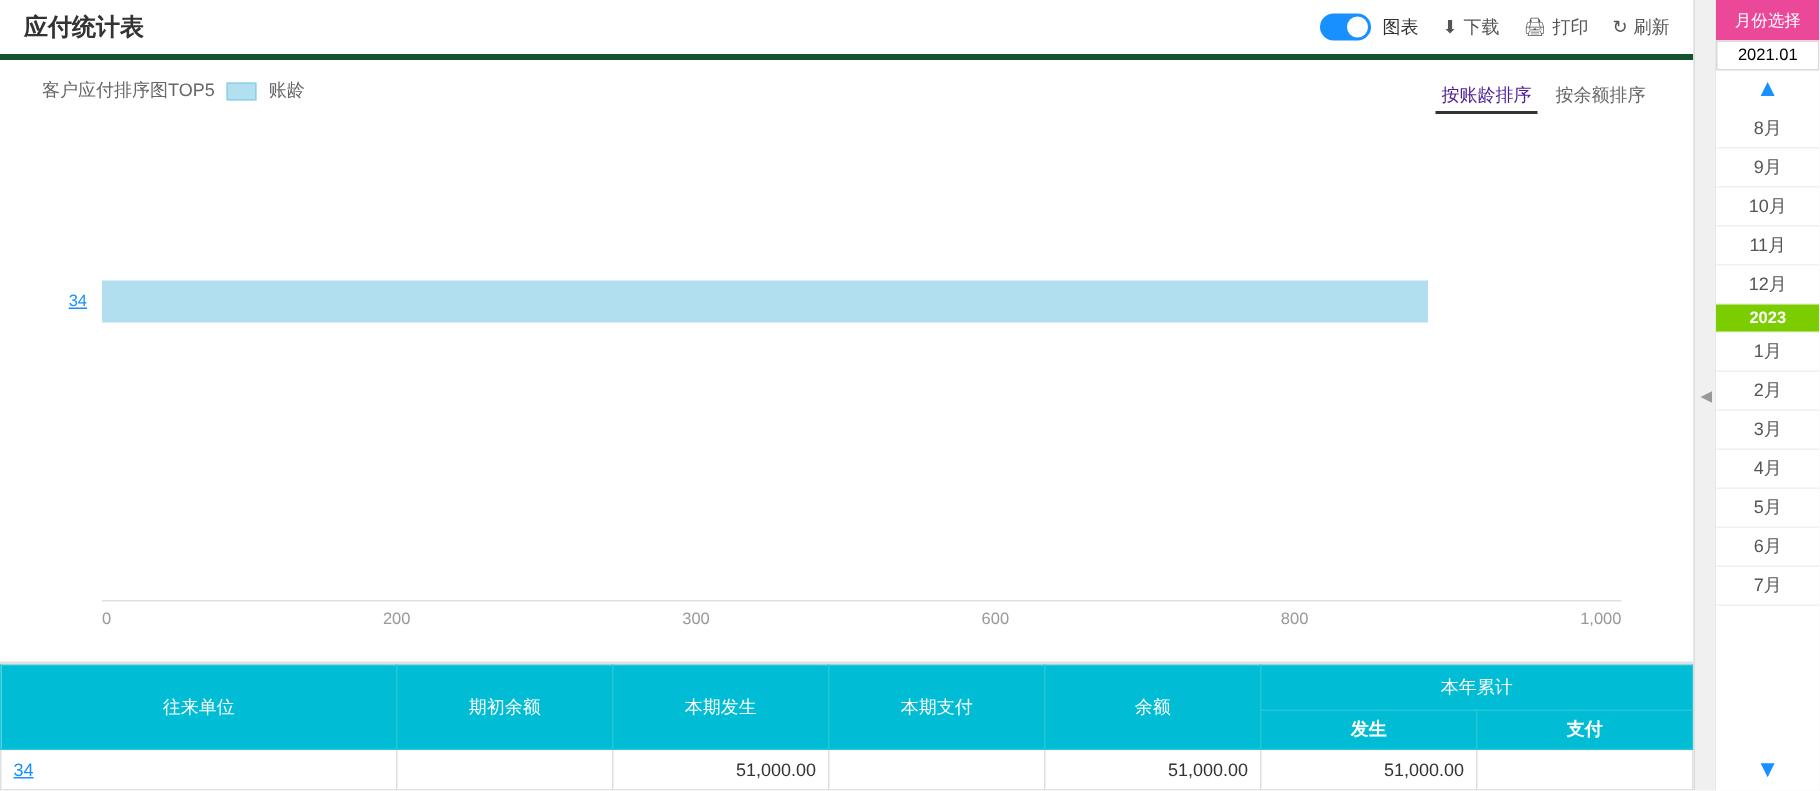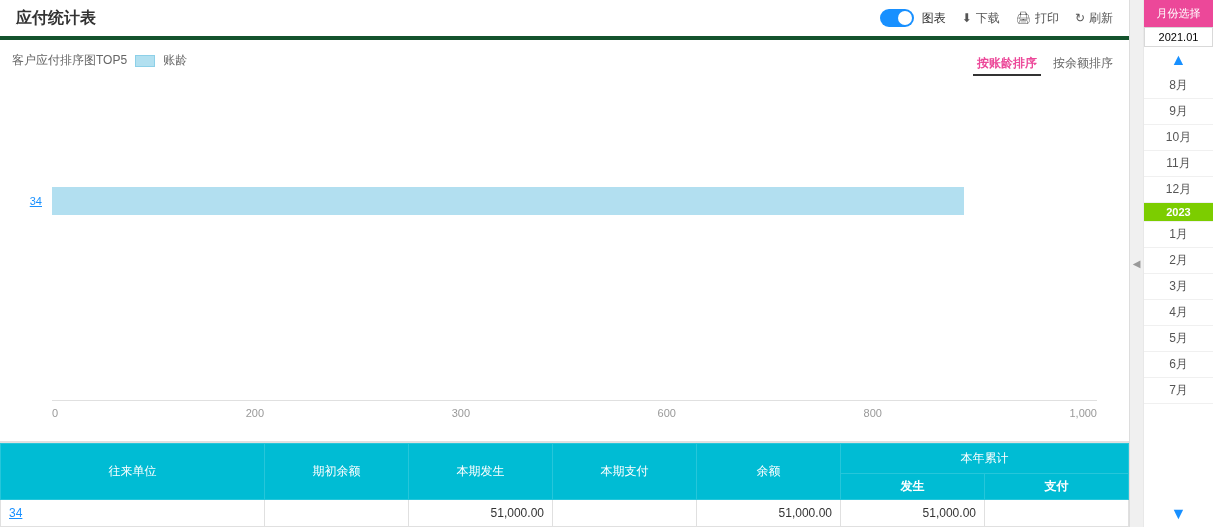--- a/index.html
+++ b/index.html
@@ -10,26 +10,26 @@
     
     .header { background: #fff; padding: 8px 16px; display: flex; align-items: center; justify-content: space-between; border-bottom: 4px solid #14532d; height: 40px; }
     .header-title { font-size: 16px; font-weight: bold; color: #333; }
     .header-actions { display: flex; align-items: center; gap: 16px; }
     .toggle-switch { display: flex; align-items: center; gap: 8px; justify-content: flex-end; }
     .toggle-track { width: 34px; height: 18px; background: #1890ff; border-radius: 9px; position: relative; cursor: pointer; }
     .toggle-thumb { width: 14px; height: 14px; background: #fff; border-radius: 50%; position: absolute; top: 2px; right: 2px; }
     .action-btn { display: flex; align-items: center; gap: 4px; cursor: pointer; color: #555; font-size: 12px; }
 
     
-    .chart-section { background: #fff; margin: 0; padding: 12px 12px; flex: 1; display: flex; flex-direction: column; overflow: hidden; }
+    .chart-section { background: #fff; margin: 0; padding: 12px 28px; flex: 1; display: flex; flex-direction: column; overflow: hidden; }
     .chart-legend { display: flex; align-items: center; gap: 8px; margin-bottom: 8px; font-size: 12px; color: #666; }
     .legend-box { width: 20px; height: 12px; background: #b2e0f0; border: 1px solid #8dd0e8; }
     .chart-sort-btns { margin-left: auto; display: flex; gap: 8px; }
     .sort-btn { font-size: 12px; color: #666; cursor: pointer; padding: 2px 4px; }
-    .sort-btn.active { color: #ec4899; border-bottom: 2px solid #333; font-weight: bold; }
+    .sort-btn.active { color: #4c1d95; border-bottom: 2px solid #333; }
     .chart-legend-row { display: flex; align-items: center; justify-content: space-between; margin-bottom: 4px; }
 
     
     .table-section { background: #fff; border-top: 2px solid #e0e0e0; }
     table { width: 100%; border-collapse: collapse; table-layout: fixed; }
     .table-header-row th { background: #00bcd4; color: #fff; text-align: center; padding: 6px 4px; font-size: 12px; font-weight: normal; border: 1px solid #26c6da; }
     .table-subheader th { background: #00bcd4; color: #fff; text-align: center; padding: 4px; font-size: 12px; border: 1px solid #26c6da; }
     .table-data-row td { padding: 6px 8px; border: 1px solid #e0e0e0; font-size: 12px; background: #fff; text-align: right; }
     .table-data-row td:first-child { text-align: left; }
     .link-text { color: #1890ff; text-decoration: underline; cursor: pointer; }

